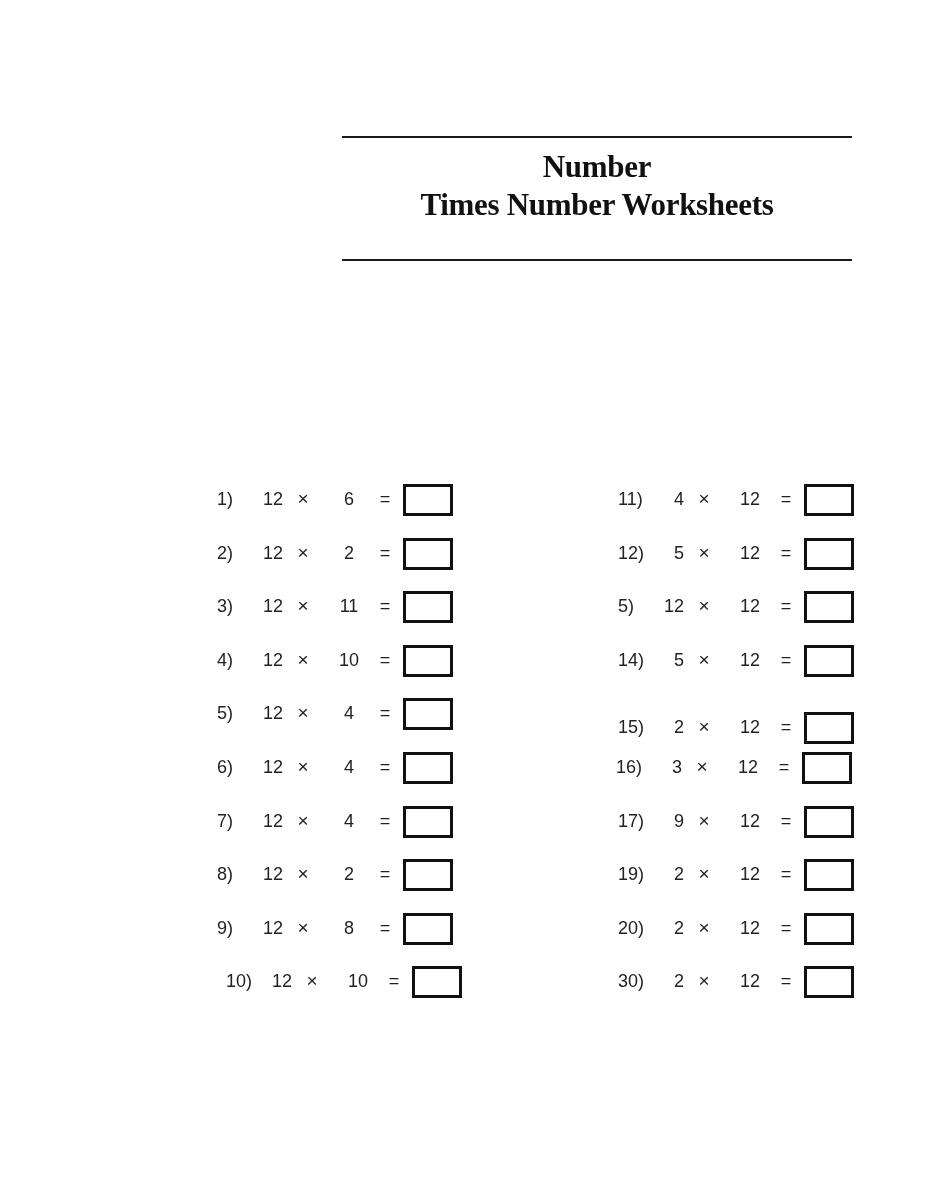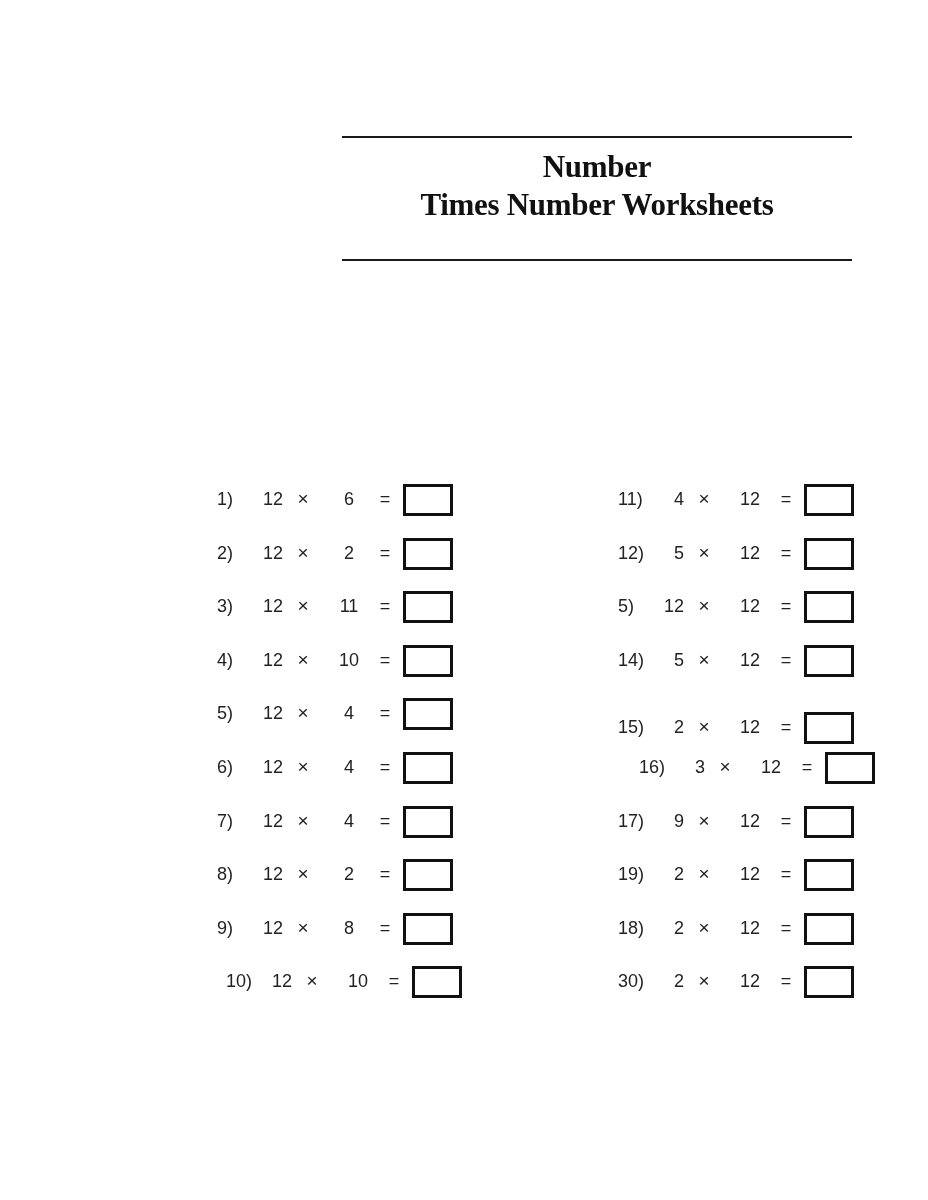--- a/index.html
+++ b/index.html
@@ -144,21 +144,21 @@
       <div class="box" style="left:186px"></div>
     </div>
     <div class="problem" style="left: 618px; top: 696.4px; margin-top: 14px;">
       <span class="num">15)</span>
       <span class="a" style="left:26px">2</span>
       <span class="x" style="left:76px">×</span>
       <span class="b" style="left:114px">12</span>
       <span class="eq" style="left:160px">=</span>
       <div class="box" style="left:186px"></div>
     </div>
-    <div class="problem" style="left: 639px; top: 750px;">
+    <div class="problem" style="left: 616px; top: 750px;">
       <span class="num">16)</span>
       <span class="a" style="left:26px">3</span>
       <span class="x" style="left:76px">×</span>
       <span class="b" style="left:114px">12</span>
       <span class="eq" style="left:160px">=</span>
       <div class="box" style="left:186px"></div>
     </div>
     <div class="problem" style="left: 618px; top: 803.6px;">
       <span class="num">17)</span>
       <span class="a" style="left:26px">9</span>
@@ -169,21 +169,21 @@
     </div>
     <div class="problem" style="left: 618px; top: 857.2px;">
       <span class="num">19)</span>
       <span class="a" style="left:26px">2</span>
       <span class="x" style="left:76px">×</span>
       <span class="b" style="left:114px">12</span>
       <span class="eq" style="left:160px">=</span>
       <div class="box" style="left:186px"></div>
     </div>
     <div class="problem" style="left: 618px; top: 910.8px;">
-      <span class="num">18)</span>
+      <span class="num">20)</span>
       <span class="a" style="left:26px">2</span>
       <span class="x" style="left:76px">×</span>
       <span class="b" style="left:114px">12</span>
       <span class="eq" style="left:160px">=</span>
       <div class="box" style="left:186px"></div>
     </div>
     <div class="problem" style="left: 618px; top: 964.4px;">
       <span class="num">30)</span>
       <span class="a" style="left:26px">2</span>
       <span class="x" style="left:76px">×</span>

